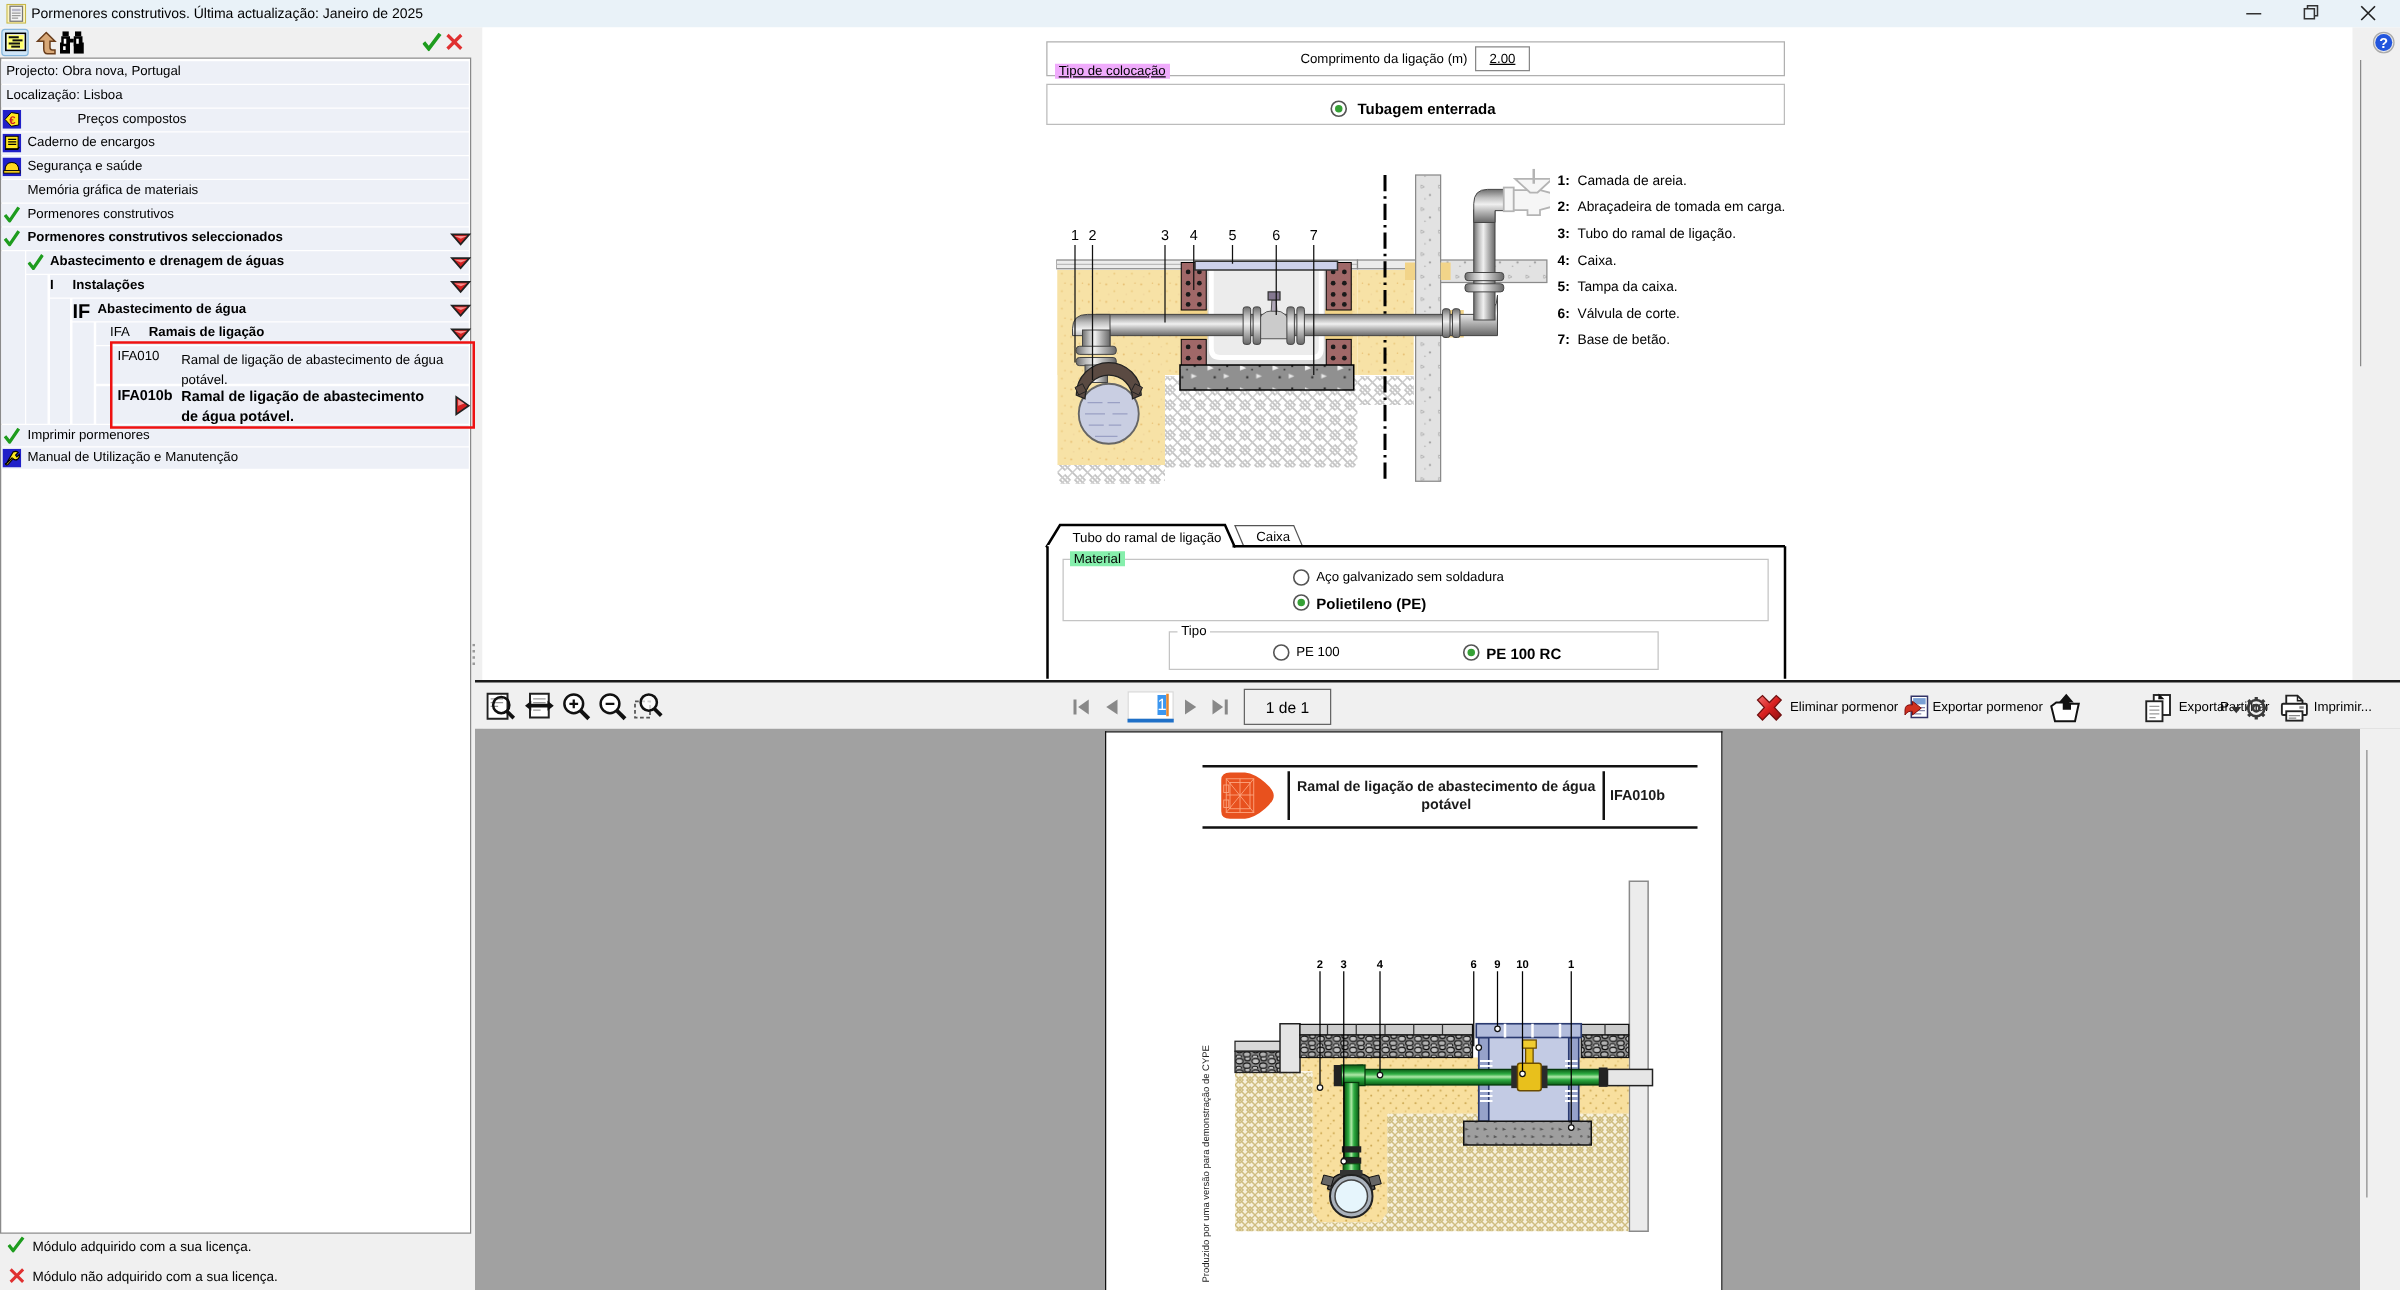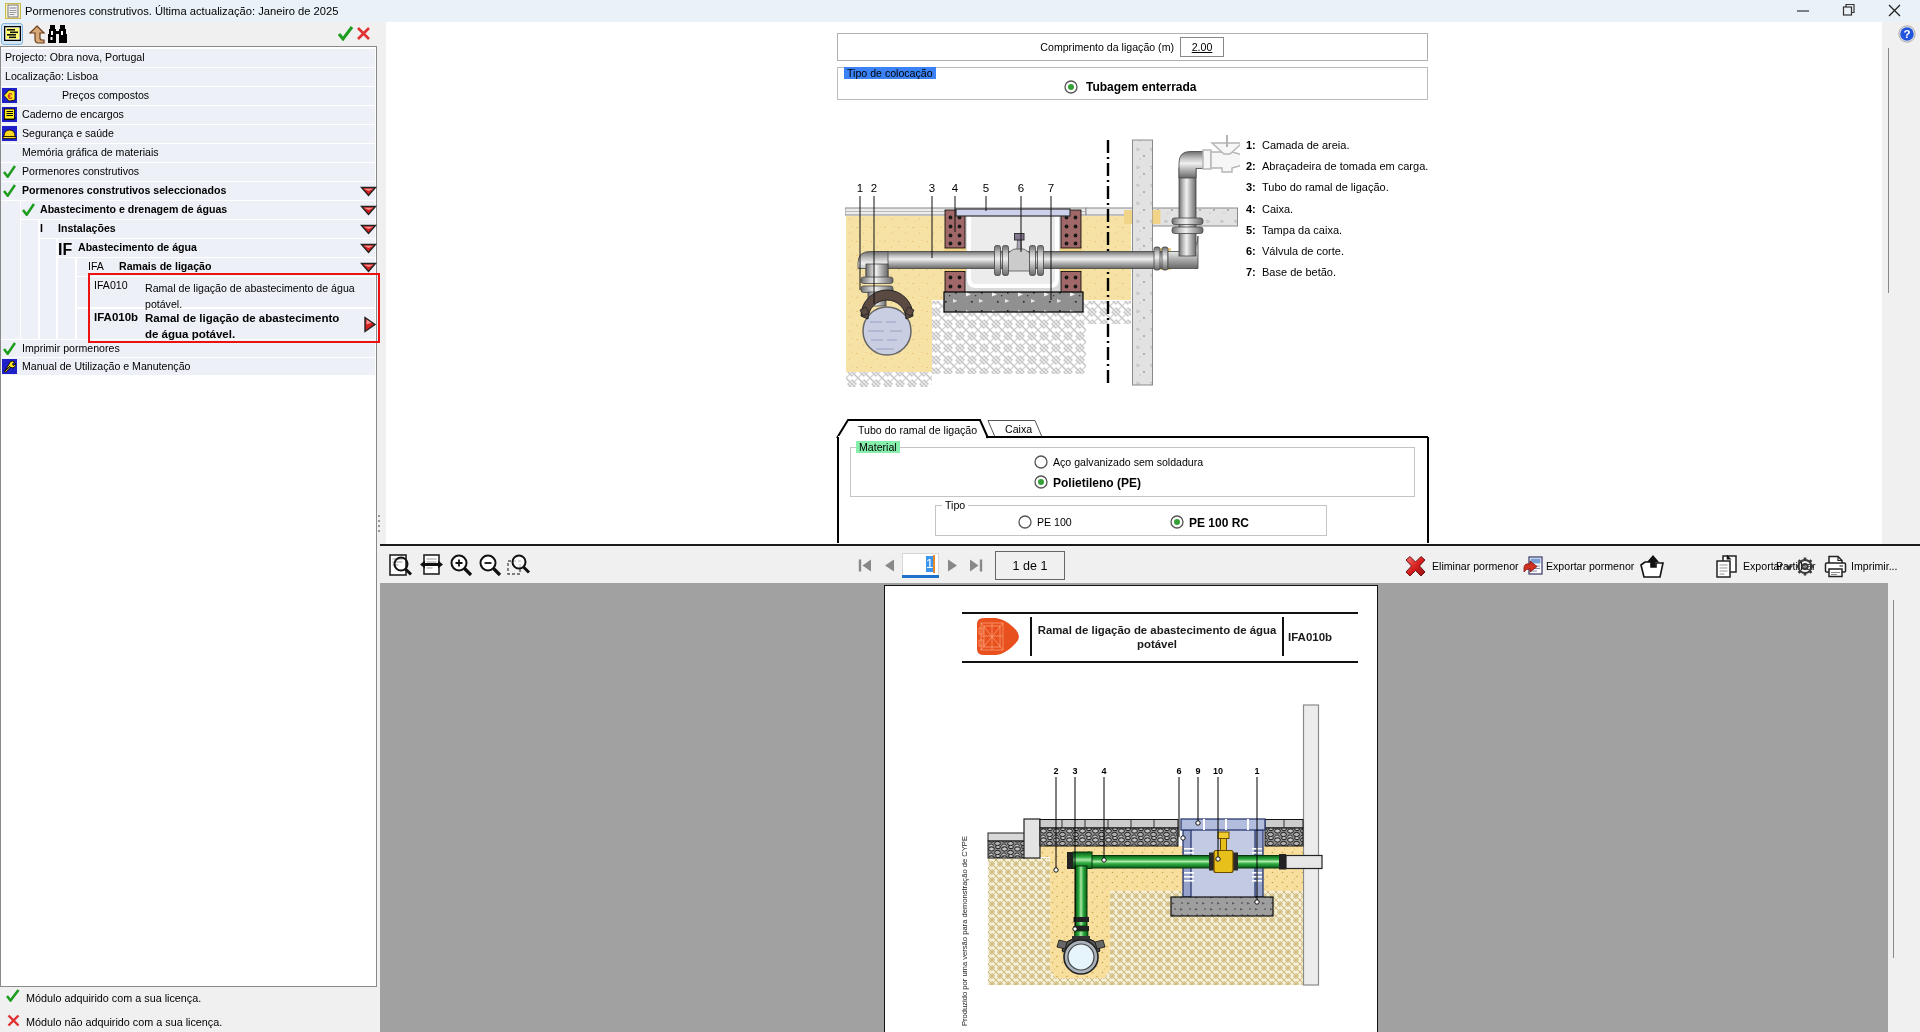--- a/index.html
+++ b/index.html
@@ -190,21 +190,21 @@
     </g>
   </svg>
 
 <div class="abs" style="left:386px;top:22px;width:1496px;height:523px;background:#fff;"></div>
 <div id="form">
 <div class="abs" style="left:837px;top:33px;width:591px;height:28px;border:1px solid #b0b0b0;"></div>
 <div class="abs t12" style="left:900px;top:41px;width:274px;text-align:right;">Comprimento da ligação (m)</div>
 <div class="abs" style="left:1180px;top:37px;width:44px;height:20px;border:1px solid #888;"></div>
 <div class="abs t12" style="left:1180px;top:41px;width:44px;text-align:center;text-decoration:underline;">2.00</div>
 <div class="abs" style="left:837px;top:67px;width:591px;height:33px;border:1px solid #bcbcbc;"></div>
-<div class="abs t12" style="left:844px;top:67px;background:#3b82f6;padding:0 3px;">Tipo de colocação</div>
+<div class="abs t12" style="left:844px;top:51px;background:#f0abfc;padding:0 3px;text-decoration:underline;">Tipo de colocação</div>
 <svg class="abs" style="left:1064px;top:80px;" width="14" height="14">
       <circle cx="7" cy="7" r="6" fill="#fff" stroke="#555" stroke-width="1.3"></circle>
       <circle cx="7" cy="7" r="3" fill="#35a035"></circle>
     </svg>
 <div class="abs" style="left:1086px;top:80px;font-size:12px;font-weight:bold;">Tubagem enterrada</div>
 <svg class="abs" style="left:835px;top:417px;" width="600px" height="24">
       <path d="M153 3.5 L200 3.5 L207 20 L160 20 Z" fill="#fff" stroke="#555" stroke-width="1"></path>
       <text x="170" y="16" font-size="10.6">Caixa</text>
       <path d="M2 21 L13 3 L145 3 L153 21" fill="#fff" stroke="#000" stroke-width="2"></path>
       <rect x="3" y="19" width="149" height="4" fill="#fff"></rect>

